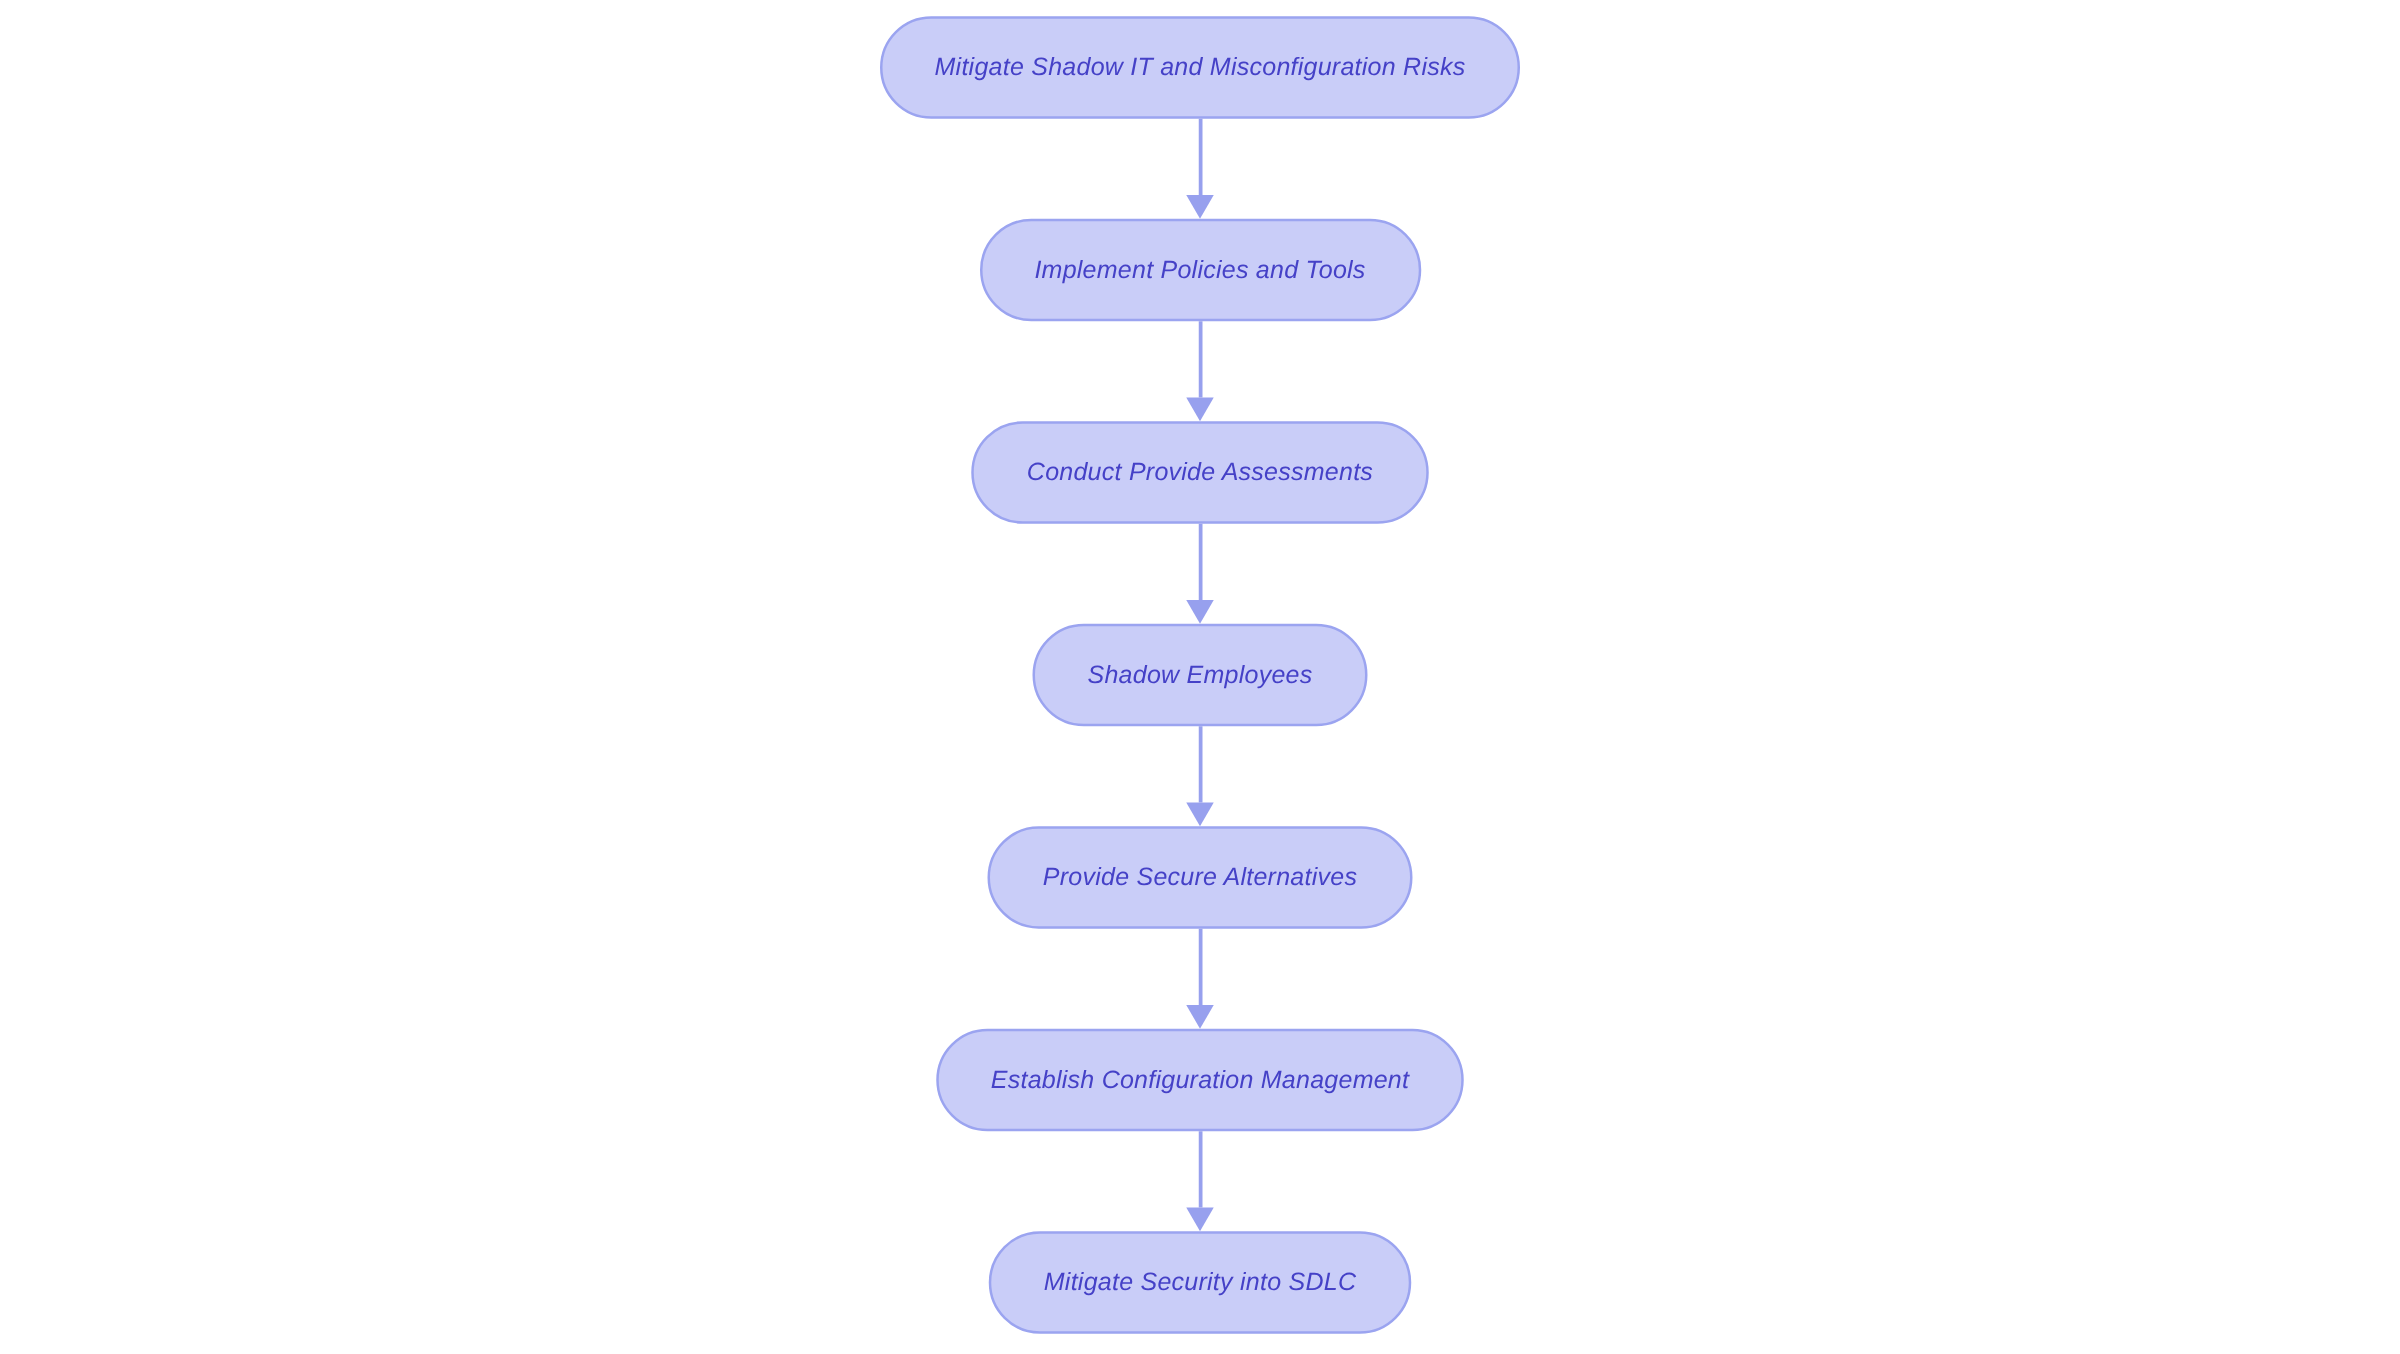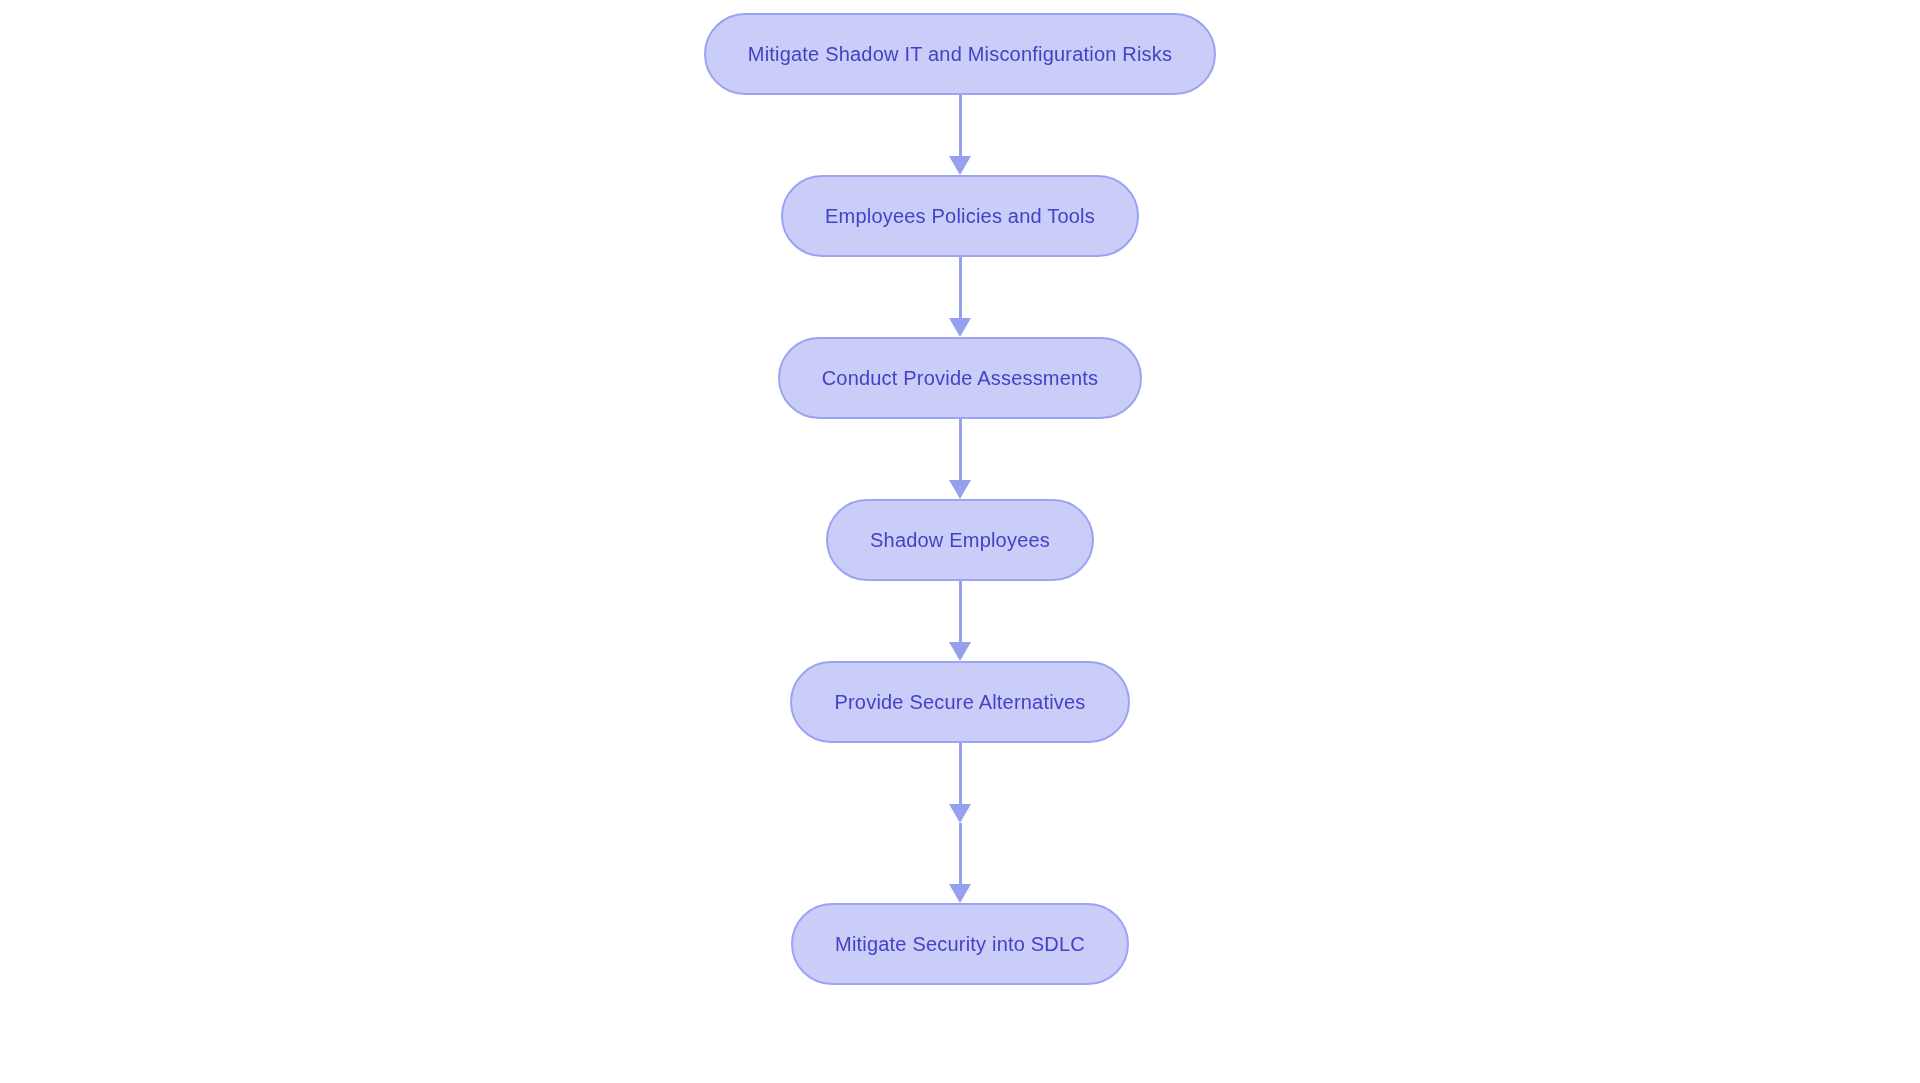--- a/index.html
+++ b/index.html
@@ -31,20 +31,21 @@
     border: 2px solid var(--node-border, #9ba4f0);
     color: var(--node-text, #4541c7);
     font-size: 20px;
     font-weight: 400;
     letter-spacing: 0.2px;
     display: flex;
     align-items: center;
     justify-content: center;
     padding: 0 42px;
     white-space: nowrap;
+    font-style: italic;
   }
   .connector {
     flex: 0 0 auto;
     height: 80px;
     width: 24px;
     display: flex;
     flex-direction: column;
     align-items: center;
   }
   .connector .line {
@@ -65,21 +66,21 @@
 
 <div class="canvas">
 
   <div class="node">Mitigate Shadow IT and Misconfiguration Risks</div>
 
   <div class="connector">
     <span class="line"></span>
     <span class="head"></span>
   </div>
 
-  <div class="node">Employees Policies and Tools</div>
+  <div class="node">Implement Policies and Tools</div>
 
   <div class="connector">
     <span class="line"></span>
     <span class="head"></span>
   </div>
 
   <div class="node">Conduct Provide Assessments</div>
 
   <div class="connector">
     <span class="line"></span>
@@ -93,20 +94,21 @@
     <span class="head"></span>
   </div>
 
   <div class="node">Provide Secure Alternatives</div>
 
   <div class="connector">
     <span class="line"></span>
     <span class="head"></span>
   </div>
 
+  <div class="node">Establish Configuration Management</div>
 
   <div class="connector">
     <span class="line"></span>
     <span class="head"></span>
   </div>
 
   <div class="node">Mitigate Security into SDLC</div>
 
 </div>
 

